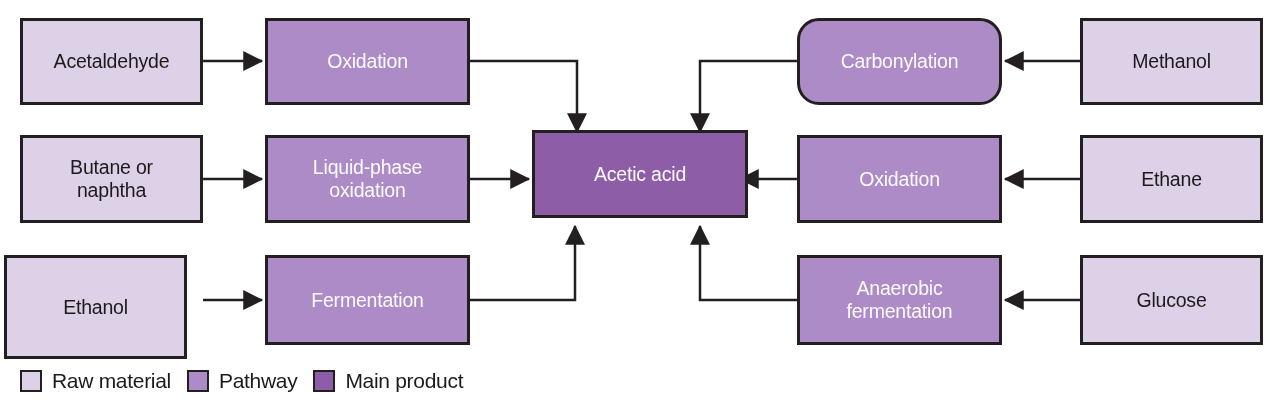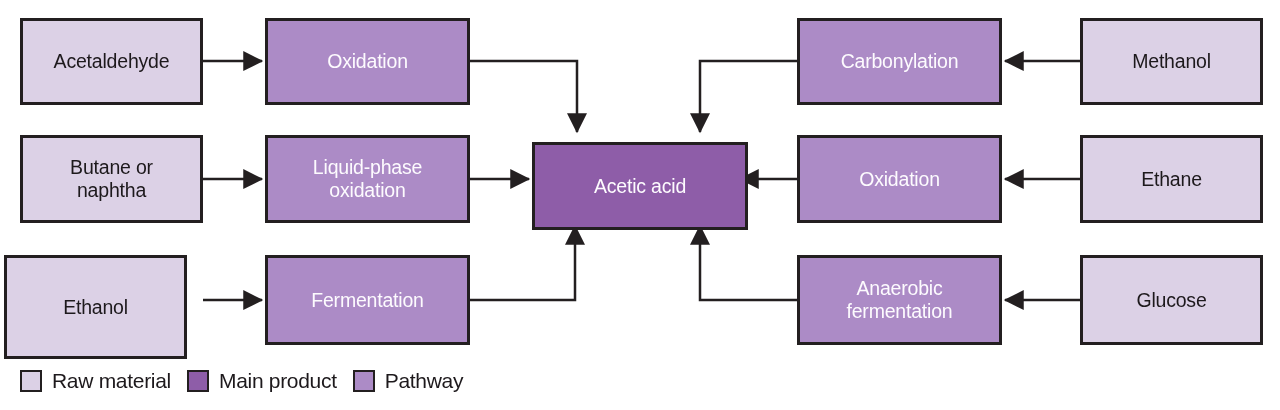--- a/index.html
+++ b/index.html
@@ -82,34 +82,34 @@
       <path d="M797,300 H700 V226" marker-end="url(#arrow)"></path>
     </g>
   </svg>
 
   <div class="node raw" style="left:20px; top:18px; width:183px; height:87px;">
     <span>Acetaldehyde</span>
   </div>
   <div class="node pathway" style="left:265px; top:18px; width:205px; height:87px;">
     <span>Oxidation</span>
   </div>
-  <div class="node pathway" style="left:797px; top:18px; width:205px; height:87px;">
+  <div class="node pathway" style="left:797px; top:18px; width:205px; height:87px;border-radius:22px;">
     <span>Carbonylation</span>
   </div>
   <div class="node raw" style="left:1080px; top:18px; width:183px; height:87px;">
     <span>Methanol</span>
   </div>
 
   <div class="node raw two-line" style="left:20px; top:135px; width:183px; height:88px;">
     <span>Butane or naphtha</span>
   </div>
   <div class="node pathway two-line" style="left:265px; top:135px; width:205px; height:88px;">
     <span>Liquid-phase oxidation</span>
   </div>
-  <div class="node main" style="left:532px; top:142px; width:216px; height:88px;">
+  <div class="node main" style="left:532px; top:130px; width:216px; height:88px;">
     <span>Acetic acid</span>
   </div>
   <div class="node pathway" style="left:797px; top:135px; width:205px; height:88px;">
     <span>Oxidation</span>
   </div>
   <div class="node raw" style="left:1080px; top:135px; width:183px; height:88px;">
     <span>Ethane</span>
   </div>
 
   <div class="node raw" style="left:4px; top:255px; width:183px; height:104px;">
@@ -124,22 +124,22 @@
   <div class="node raw" style="left:1080px; top:255px; width:183px; height:90px;">
     <span>Glucose</span>
   </div>
 
   <div class="legend">
     <div class="legend-item">
       <span class="swatch raw"></span>
       <span>Raw material</span>
     </div>
     <div class="legend-item">
+      <span class="swatch pathway"></span>
+      <span>Pathway</span>
+    </div>
+    <div class="legend-item">
       <span class="swatch main"></span>
       <span>Main product</span>
-    </div>
-    <div class="legend-item">
-      <span class="swatch pathway"></span>
-      <span>Pathway</span>
     </div>
   </div>
 
 </div>
 
 </body></html>

